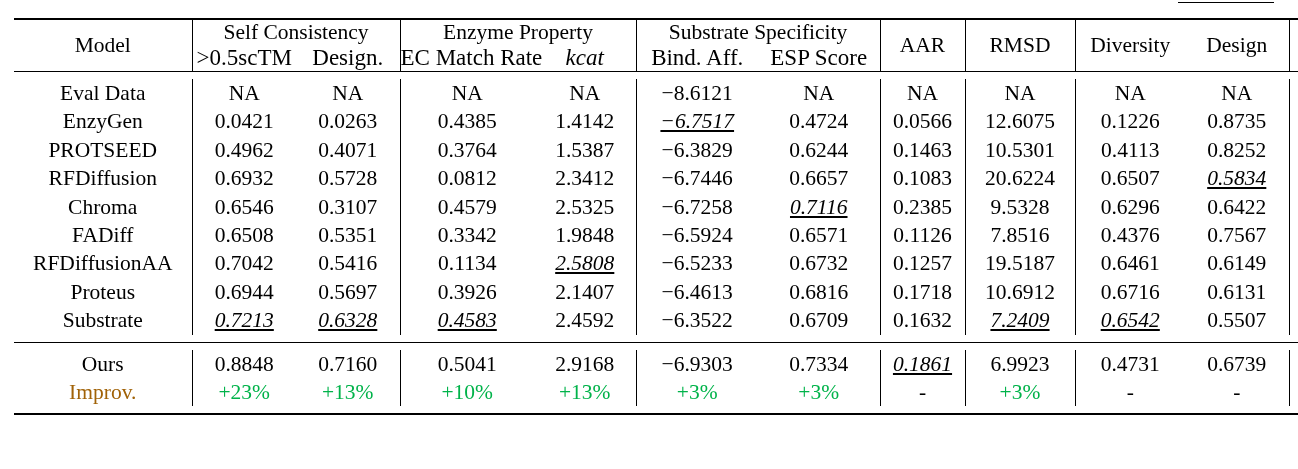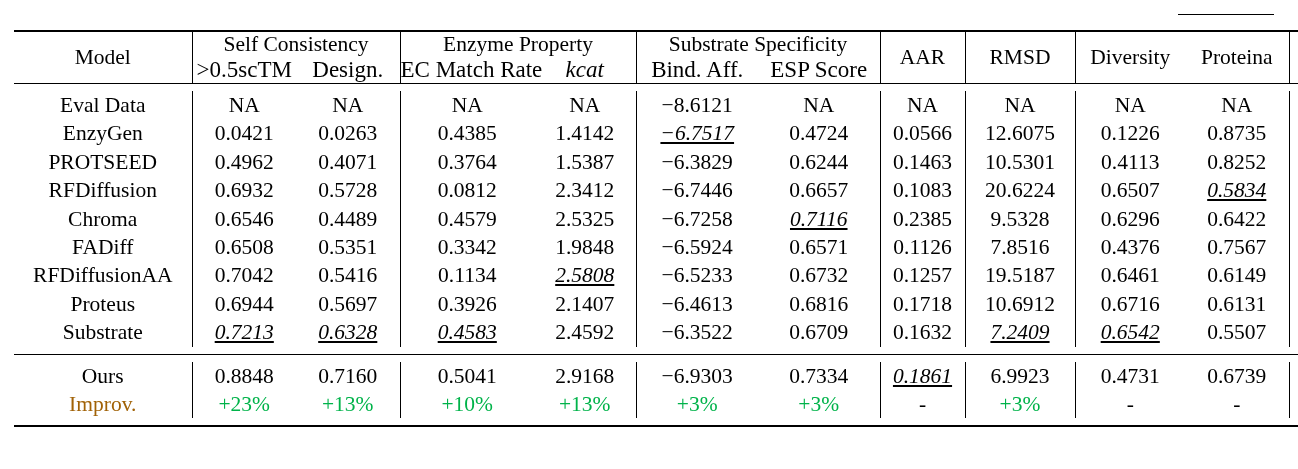--- a/index.html
+++ b/index.html
@@ -12,21 +12,21 @@
     height: 469px;
     font-family: "Liberation Serif", serif;
     color: #000000;
     overflow: hidden;
   }
   .page {
     position: relative;
     width: 1298px;
     height: 469px;
     box-sizing: border-box;
-    padding: 12px 14px;
+    padding: 0 14px;
   }
   .toprule-area {
     height: 18px;
     position: relative;
   }
   .toprule-area .stub {
     position: absolute;
     right: 10px;
     top: 2px;
     width: 96px;
@@ -142,21 +142,21 @@
     </tr>
 
     <tr class="hdr-group">
       <td class="model-head" rowspan="2">Model</td>
       <td class="vl grouphdr" colspan="2">Self Consistency</td>
       <td class="vl grouphdr" colspan="2">Enzyme Property</td>
       <td class="vl vr grouphdr" colspan="2">Substrate Specificity</td>
       <td rowspan="2">AAR</td>
       <td class="vl" rowspan="2">RMSD</td>
       <td class="vl" rowspan="2">Diversity</td>
-      <td rowspan="2">Proteina</td>
+      <td rowspan="2">Design</td>
       <td class="vl" rowspan="2">
         <div class="two-line">
           <div>Succ.</div>
           <div>Rate</div>
         </div>
       </td>
     </tr>
 
     <tr class="hdr-sub">
       <td class="vl">&gt;0.5scTM</td>
@@ -231,21 +231,21 @@
       <td>0.1083</td>
       <td class="vl">20.6224</td>
       <td class="vl">0.6507</td>
       <td class="ul">0.5834</td>
       <td class="vl">0.0239</td>
     </tr>
 
     <tr class="body-row">
       <td class="model-cell">Chroma</td>
       <td class="vl">0.6546</td>
-      <td>0.4489</td>
+      <td>0.3107</td>
       <td class="vl">0.4579</td>
       <td>2.5325</td>
       <td class="vl">−6.7258</td>
       <td class="vr ul">0.7116</td>
       <td class="bold">0.2385</td>
       <td class="vl">9.5328</td>
       <td class="vl">0.6296</td>
       <td>0.6422</td>
       <td class="vl ul">0.0968</td>
     </tr>

